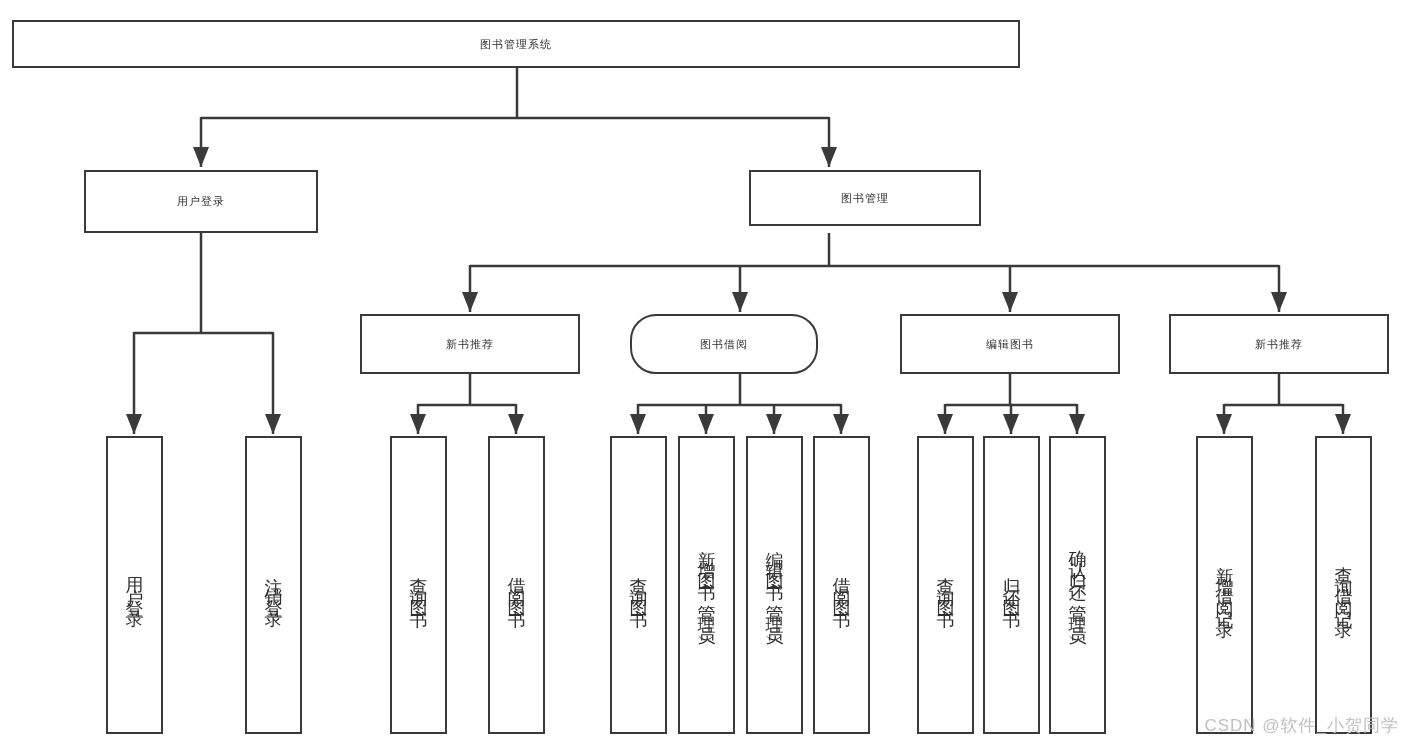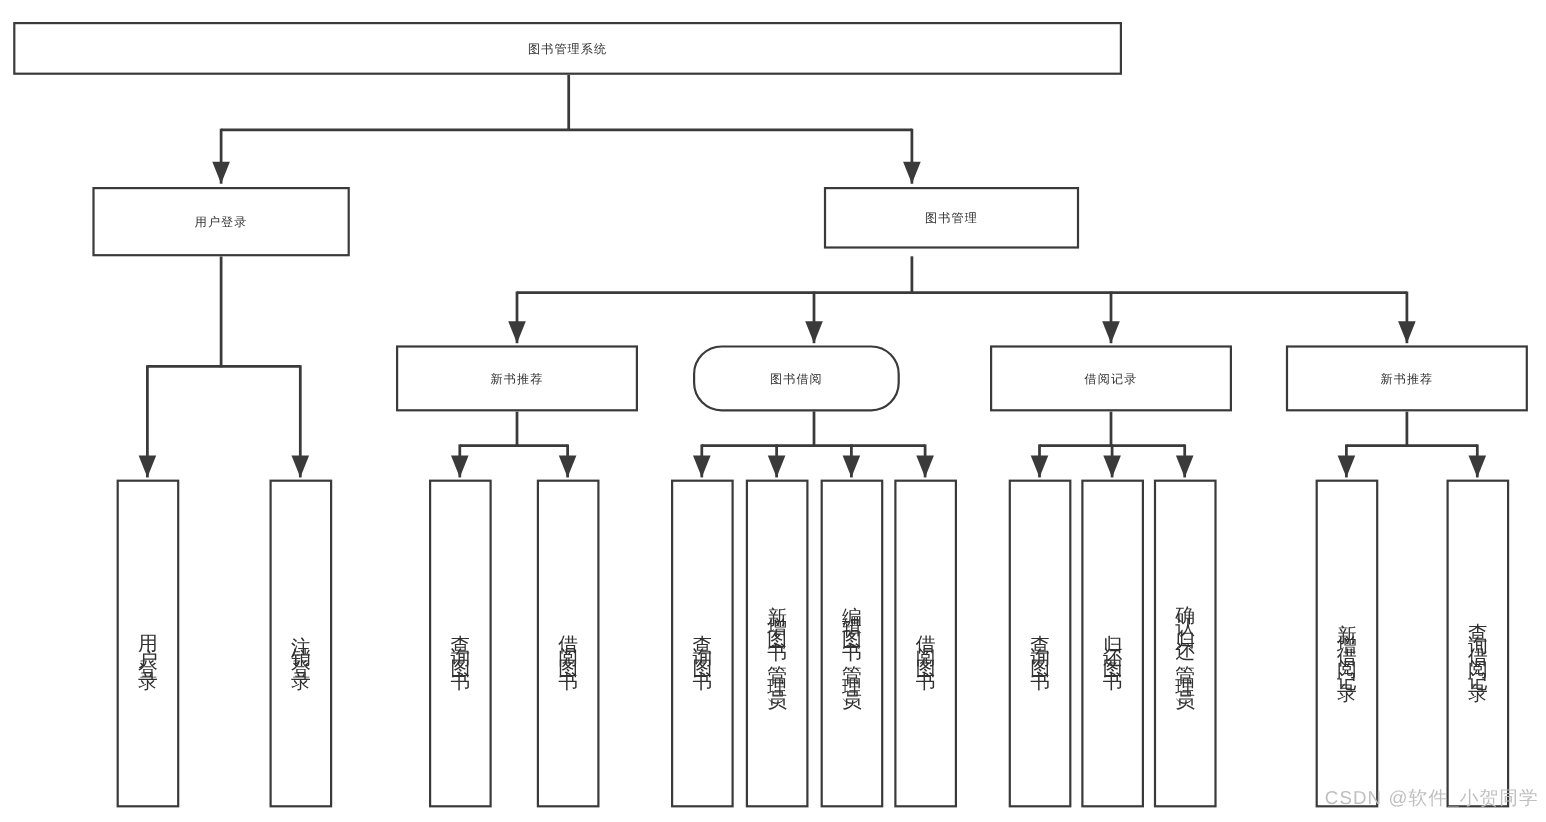--- a/index.html
+++ b/index.html
@@ -144,21 +144,21 @@
     <span>图书管理</span>
   </div>
 
   <div class="node hnode lvl2 n-new-book">
     <span>新书推荐</span>
   </div>
   <div class="node hnode lvl2 n-borrowing">
     <span>图书借阅</span>
   </div>
   <div class="node hnode lvl2 n-current">
-    <span>借阅记录</span>
+    <span>编辑图书</span>
   </div>
   <div class="node hnode lvl2 n-records">
     <span>新书推荐</span>
   </div>
 
   <div class="node leaf l1">
     <span class="vtext">用户登录</span>
   </div>
   <div class="node leaf l2">
     <span class="vtext">注销登录</span>

